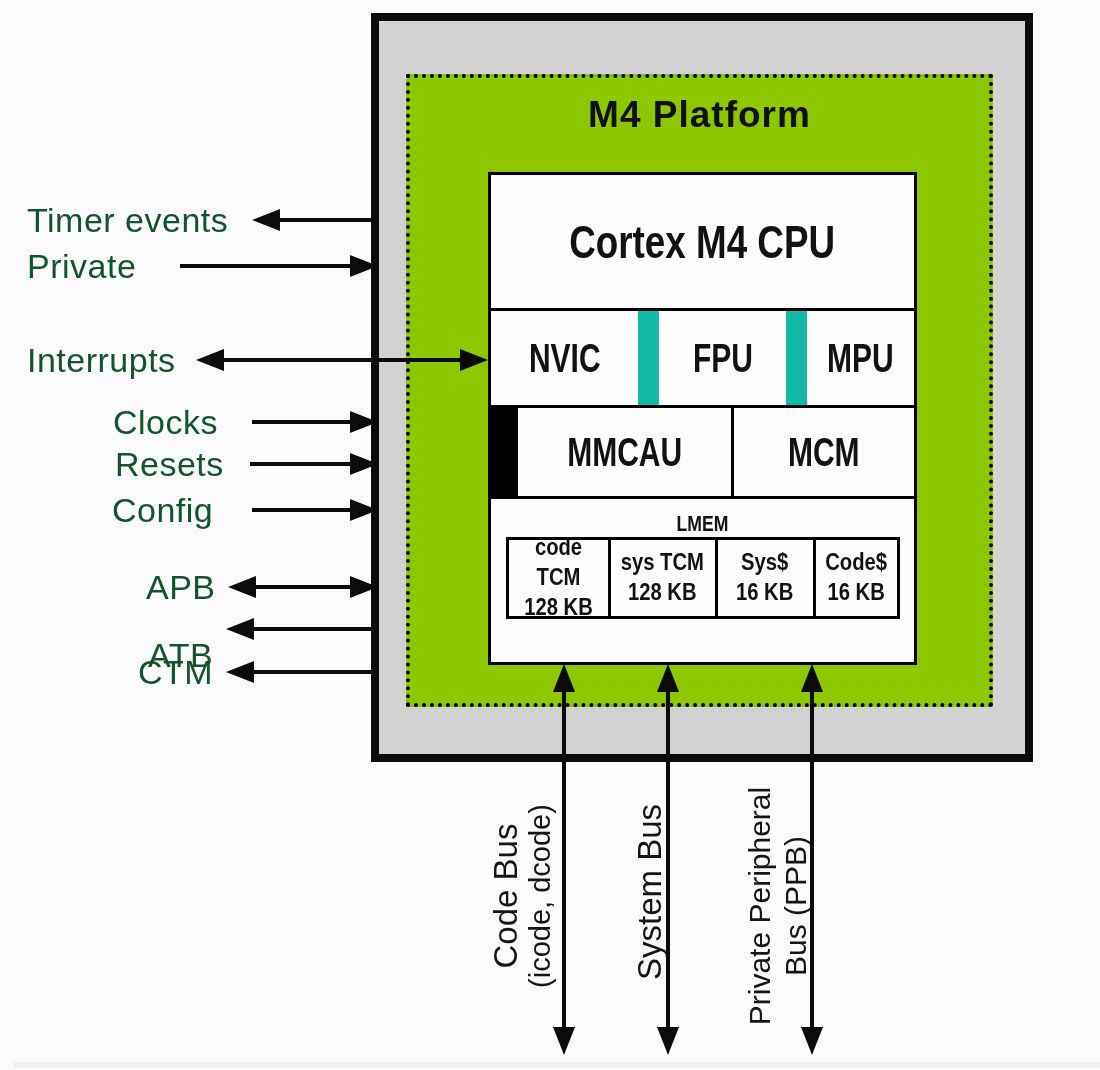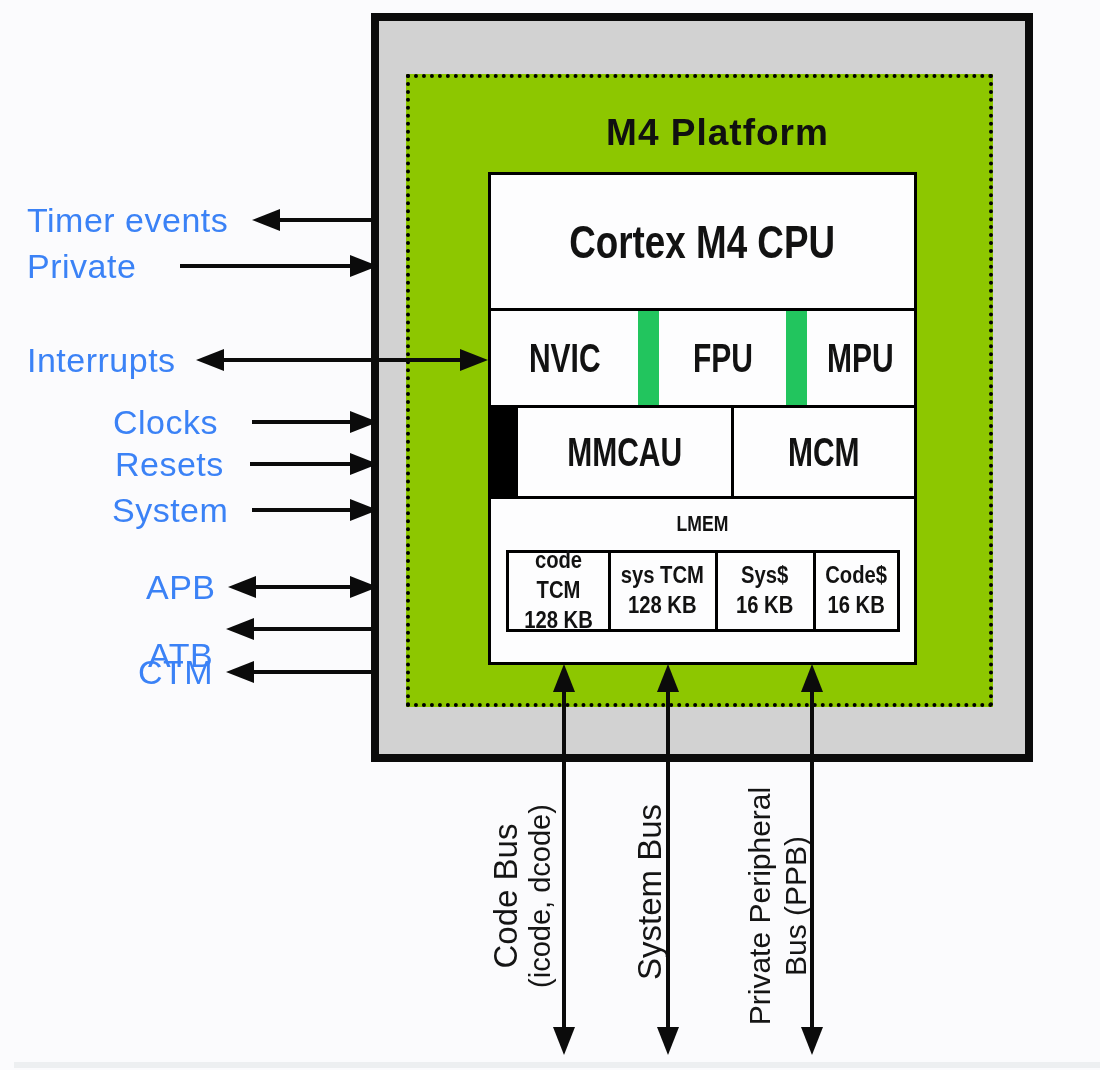--- a/index.html
+++ b/index.html
@@ -11,49 +11,49 @@
   .chip {
     position:absolute; left:371px; top:13px; width:662px; height:749px;
     box-sizing:border-box; border:8px solid #0b0b0b; background:#d2d2d2; z-index:1;
   }
   
   .platform {
     position:absolute; left:406px; top:74px; width:587px; height:633px;
     box-sizing:border-box; border:4px dotted #000; background:#8dc700; z-index:2;
   }
   .platform-title {
-    position:absolute; left:406px; top:112px; width:587px; text-align:center;
-    font-size:37px; font-weight:700; letter-spacing:1px; color:#101010; z-index:3;padding-left:18px;
+    position:absolute; left:406px; top:94px; width:587px; text-align:center;
+    font-size:37px; font-weight:700; letter-spacing:1px; color:#101010; z-index:3;
   }
   
   .cpu-box {
     position:absolute; left:488px; top:172px; width:429px; height:493px;
     box-sizing:border-box; border:3px solid #000; background:#000;
     display:grid; grid-template-rows:133px 94px 88px 1fr; row-gap:3px; z-index:3;
   }
   .cell { background:#fdfdfe; display:flex; align-items:center; justify-content:center;text-align:right; }
-  .row2 { display:grid; grid-template-columns:147px 127px 1fr; column-gap:3px; background:#22c55e;gap:21px; }
+  .row2 { display:grid; grid-template-columns:147px 127px 1fr; column-gap:3px; background:#14b8a6;gap:21px; }
   .row3 { display:grid; grid-template-columns:213px 1fr; column-gap:3px; background:#000;padding-left:27px; }
   .cond { display:inline-block; white-space:nowrap; transform:scaleX(0.8); transform-origin:center; }
   .t-title { font-size:46px; font-weight:700; }
   .t-unit  { font-size:40px; font-weight:700; transform:scaleX(0.75); }
   .lmem-cell { background:#fdfdfe; display:flex; flex-direction:column; align-items:center; }
   .lmem-title { margin-top:12px; font-size:22px; font-weight:700;text-decoration:underline; }
-  .mem-row { display:flex; margin-top:13px; }
+  .mem-row { display:flex; }
   .mem-box {
     box-sizing:border-box; border:3px solid #000; background:#fdfdfe; height:82px;
     display:flex; align-items:center; justify-content:center; text-align:center; margin-left:-3px;
   }
   .mem-box:first-child { margin-left:0; }
   .mem-text { font-size:23px; font-weight:700; line-height:1.3; transform:scaleX(0.88); }
   .w1 { width:105px; } .w2 { width:110px; } .w3 { width:101px; } .w4 { width:87px; }
   
   .sig {
     position:absolute; font-size:34px; line-height:36px; letter-spacing:0.5px;
-    color:#3b82f6; z-index:4; white-space:nowrap;
+    color:#14532d; z-index:4; white-space:nowrap;
   }
   
   .bus-label {
     position:absolute; transform:rotate(-90deg); text-align:center; z-index:4;
     color:#151515;
   }
   .bus-main { font-size:33px; line-height:36px; white-space:nowrap; }
   .bus-sub  { font-size:29px; line-height:33px; white-space:nowrap; }
   
   svg.arrows { position:absolute; left:0; top:0; z-index:6; pointer-events:none; }
@@ -125,21 +125,21 @@
       </div>
     </div>
   </div>
 </div>
 
 <div class="sig" style="left:27px;  top:202px;">Timer events</div>
 <div class="sig" style="left:27px;  top:248px;">Private</div>
 <div class="sig" style="left:27px;  top:342px;">Interrupts</div>
 <div class="sig" style="left:113px; top:404px;">Clocks</div>
 <div class="sig" style="left:115px; top:446px;">Resets</div>
-<div class="sig" style="left:112px; top:492px;">System</div>
+<div class="sig" style="left:112px; top:492px;">Config</div>
 <div class="sig" style="left:146px; top:569px;">APB</div>
 <div class="sig" style="left:148px; top:611px;margin-top:26px;">ATB</div>
 <div class="sig" style="left:138px; top:654px;">CTM</div>
 
 <div class="bus-label" style="left:409px; top:860px; width:230px; height:72px;">
   <div class="bus-main">Code Bus</div>
   <div class="bus-sub">(icode, dcode)</div>
 </div>
 <div class="bus-label" style="left:550px; top:874px; width:200px; height:36px;">
   <div class="bus-main">System Bus</div>

